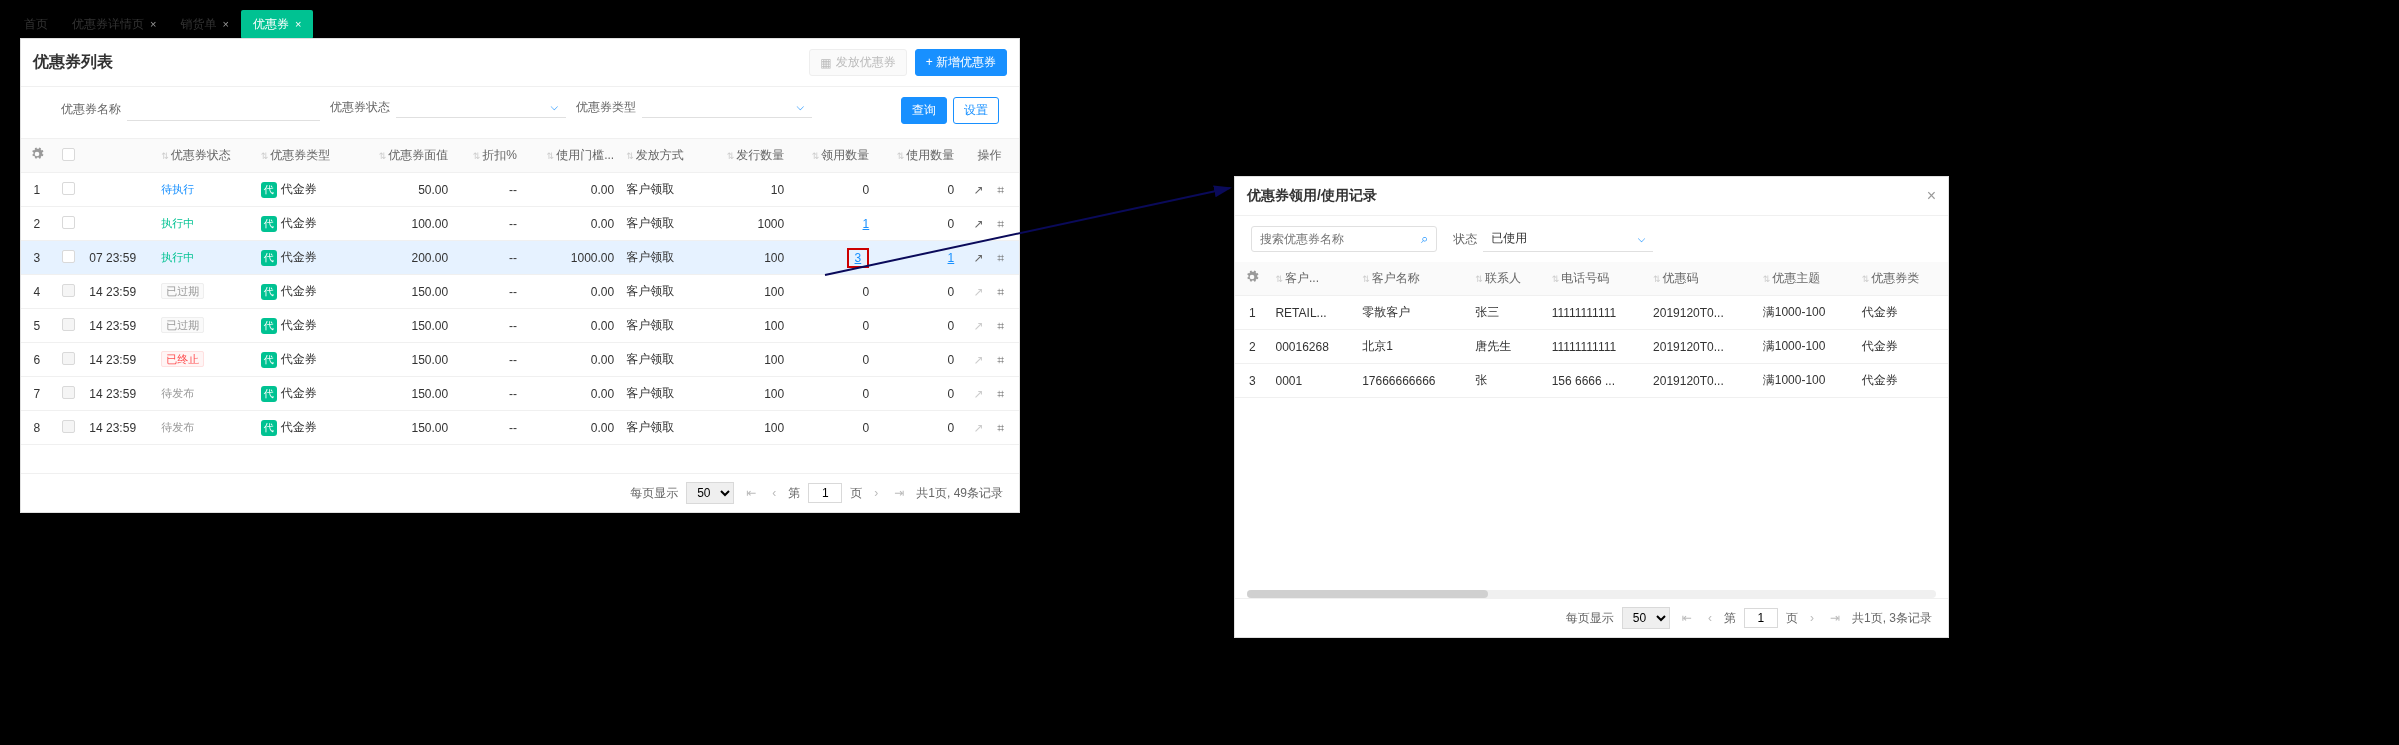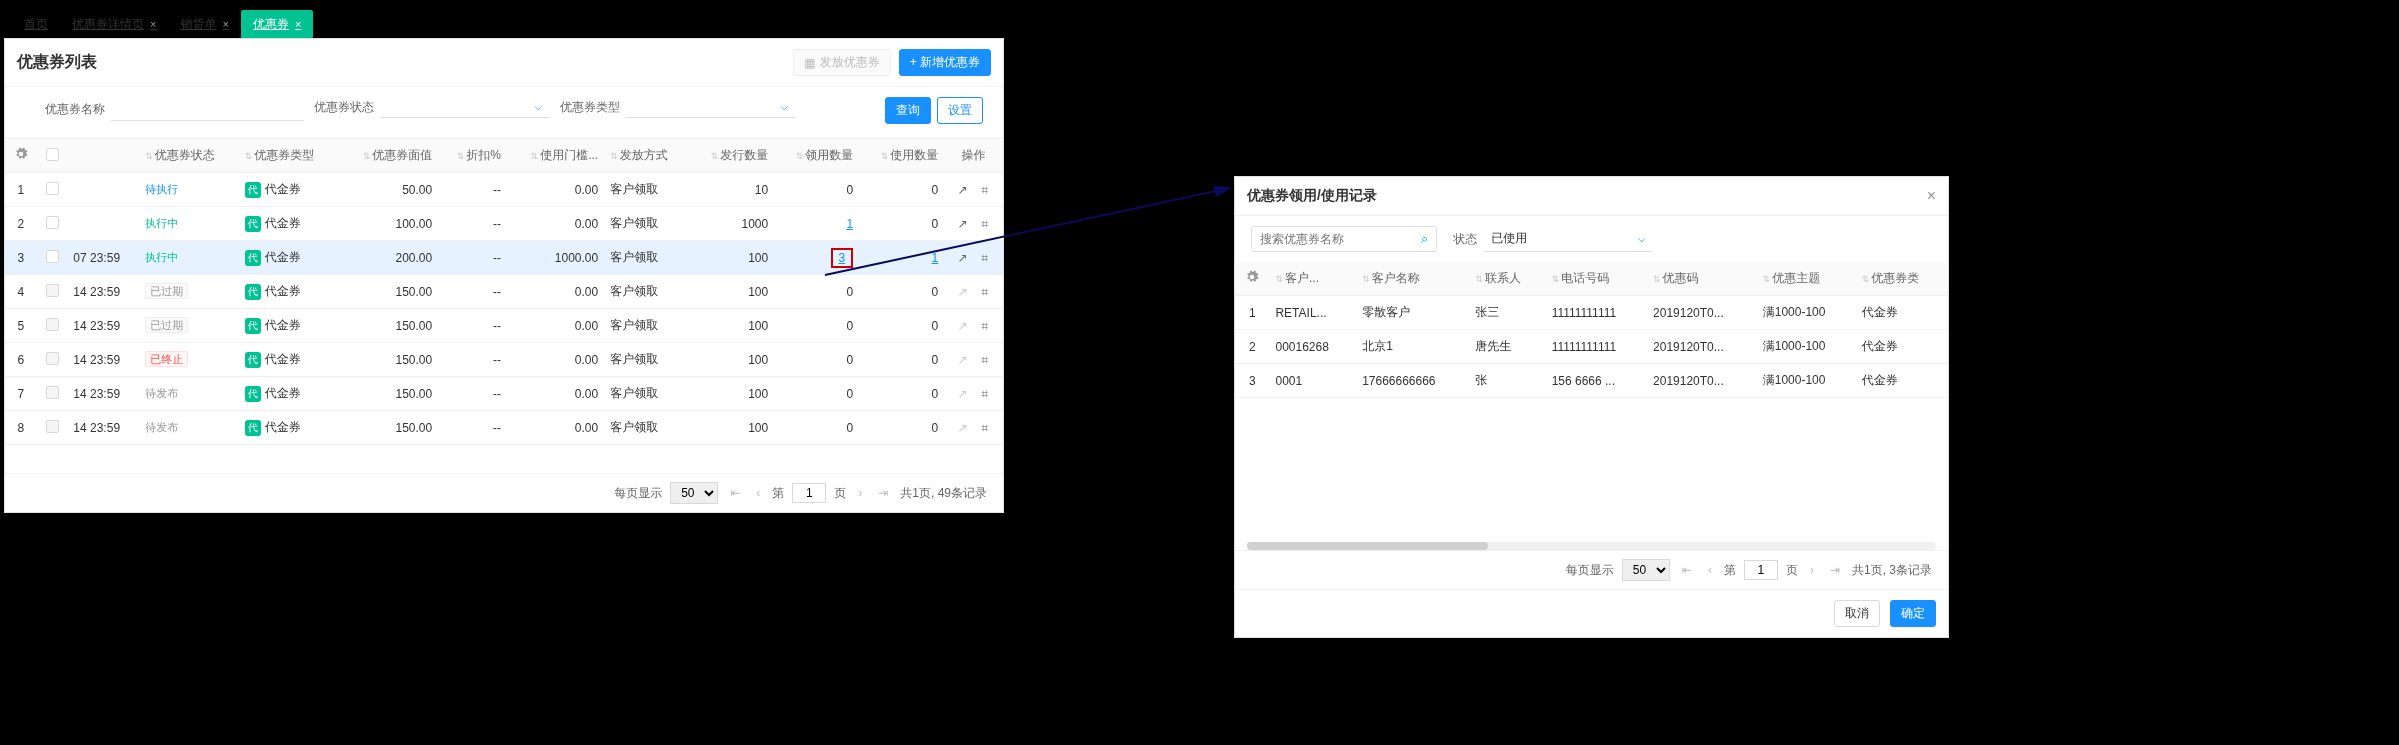--- a/index.html
+++ b/index.html
@@ -1,23 +1,23 @@
 <!DOCTYPE html>
 <html><head>
 <meta charset="utf-8">
 <style>
 * { box-sizing: border-box; margin: 0; padding: 0; }
 body { font-family: -apple-system, "Microsoft YaHei", sans-serif; font-size: 12px; color: #333; background: #000; width: 2399px; height: 745px; position: relative; }
 .window { position: absolute; background: #fff; border: 1px solid #e0e0e0; display: flex; flex-direction: column; }
-.win-left { left: 4px; top: 38px; width: 1000px; height: 475px; }
+.win-left { left: 20px; top: 38px; width: 1000px; height: 475px; }
 .win-right { left: 1234px; top: 176px; width: 715px; height: 462px; }
 
 
 .tabs { position: absolute; left: 12px; top: 10px; display: flex; gap: 0; height: 28px; align-items: center; }
-.tab { padding: 6px 12px; font-size: 12px; color: #333; display: flex; gap: 6px; align-items: center; cursor: pointer; text-decoration: underline; }
+.tab { padding: 6px 12px; font-size: 12px; color: #333; display: flex; gap: 6px; align-items: center; cursor: pointer; }
 .tab.active { background: #00c292; color: #fff; border-radius: 2px; }
 .tab .x { font-size: 11px; color: #999; cursor: pointer; }
 .tab.active .x { color: #fff; }
 
 
 .titlebar { padding: 10px 12px; display: flex; justify-content: space-between; align-items: center; border-bottom: 1px solid #f0f0f0; }
 .titlebar h2 { font-size: 16px; font-weight: 600; }
 .titlebar-actions { display: flex; gap: 8px; align-items: center; }
 .btn { padding: 4px 10px; border-radius: 3px; font-size: 12px; cursor: pointer; border: 1px solid transparent; }
 .btn-disabled { color: #bbb; border: 1px solid #eee; background: #fafafa; display: flex; align-items: center; gap: 4px; }
@@ -414,24 +414,20 @@
     <select><option>50</option></select>
     <span class="pg-btn">⇤</span>
     <span class="pg-btn">‹</span>
     <span>第</span>
     <input value="1" style="">
     <span>页</span>
     <span class="pg-btn">›</span>
     <span class="pg-btn">⇥</span>
     <span>共1页, 3条记录</span>
   </div>
-  <div class="modal-foot">
-    <span class="btn btn-plain">取消</span>
-    <span class="btn btn-primary">确定</span>
-  </div>
 </div>
 
 <svg class="arrow" style="left:820px; top:180px;" width="420" height="110">
   <defs>
       <marker id="ah" markerWidth="10" markerHeight="10" refX="8" refY="3" orient="auto">
         <path d="M0,0 L0,6 L9,3 z" fill="#0a0a5a"></path>
       </marker>
     </defs>
   <line x1="5" y1="95" x2="410" y2="8" stroke="#0a0a5a" stroke-width="2" marker-end="url(#ah)"></line>
 </svg>

